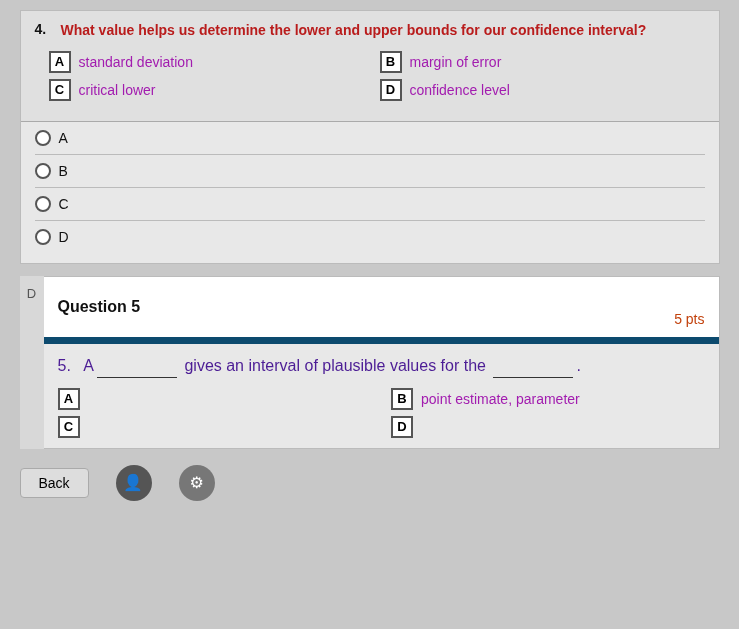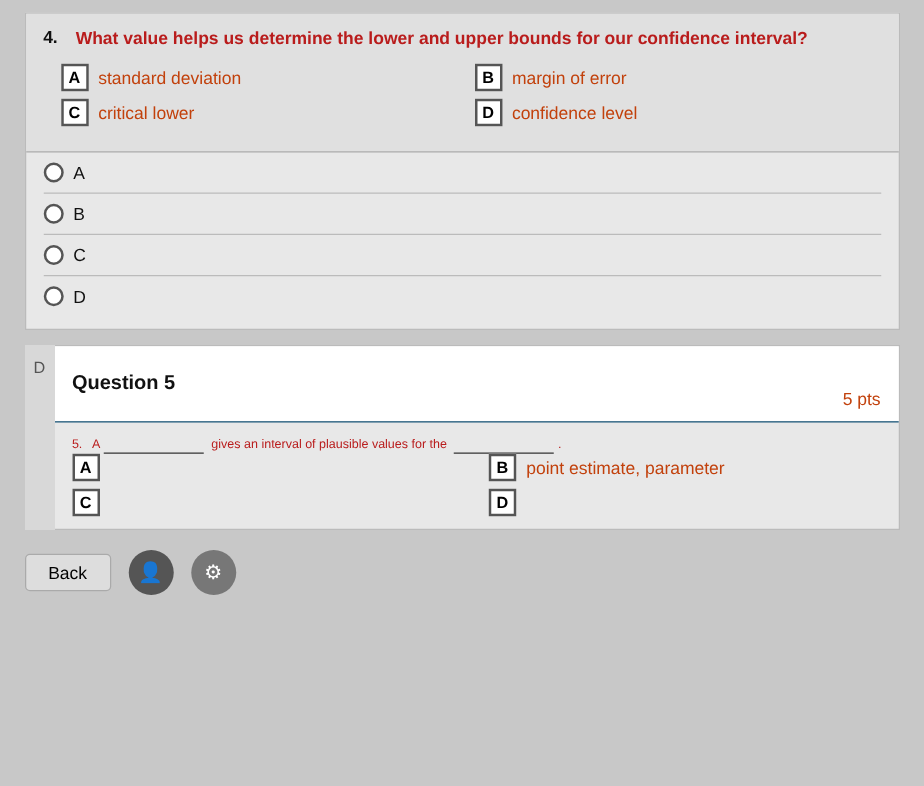--- a/index.html
+++ b/index.html
@@ -69,21 +69,21 @@
       height: 22px;
       border: 2px solid #555;
       background: white;
       font-weight: bold;
       font-size: 13px;
       flex-shrink: 0;
     }
 
     .option-text {
       font-size: 14px;
-      color: #c2410c;
+      color: #a21caf;
     }
 
     .divider {
       border: none;
       border-top: 1px solid #aaa;
       margin: 0;
     }
 
     .radio-options {
       padding: 0 14px 10px 14px;
@@ -148,34 +148,35 @@
 
     .q5-main {
       flex: 1;
       background: #e8e8e8;
       border: 1px solid #bbb;
       border-left: none;
     }
 
     .q5-header-bar {
       background: white;
-      border-bottom: 1px solid #0c4a6e;
+      border-bottom: 7px solid #0c4a6e;
       padding: 10px 14px;
       display: flex;
       justify-content: space-between;
       align-items: center;
     }
 
     .q5-body {
       padding: 10px 14px;
     }
 
     .q5-sentence {
-      font-size: 10px;
-      color: #b91c1c;
+      font-size: 16px;
+      color: #4c1d95;
+      margin-bottom: 10px;
       line-height: 1.5;
     }
 
     .blank-line {
       display: inline-block;
       width: 80px;
       border-bottom: 1px solid #333;
       margin: 0 3px;
       vertical-align: bottom;
     }
@@ -270,21 +271,21 @@
         </div>
 
         <div class="answer-option">
           <span class="option-badge">D</span>
         </div>
       </div>
     </div>
   </div>
 </div>
 
-<div style="width:700px; margin-top:10px; display:flex; align-items:center; gap:14px; padding: 6px 0;">
+<div style="width:700px; margin-top:10px; display:flex; align-items:center; gap:27px; padding: 6px 0;">
   <button style="padding: 6px 18px; background:#ddd; border:1px solid #aaa; border-radius:4px; cursor:pointer; font-size:14px;">Back</button>
   <div style="width:36px; height:36px; border-radius:50%; background:#555; display:flex; align-items:center; justify-content:center;">
     <span style="color:white; font-size:16px;">👤</span>
   </div>
   <div style="width:36px; height:36px; border-radius:50%; background:#777; display:flex; align-items:center; justify-content:center;">
     <span style="color:white; font-size:16px;">⚙</span>
   </div>
 </div>
 
 </body></html>

